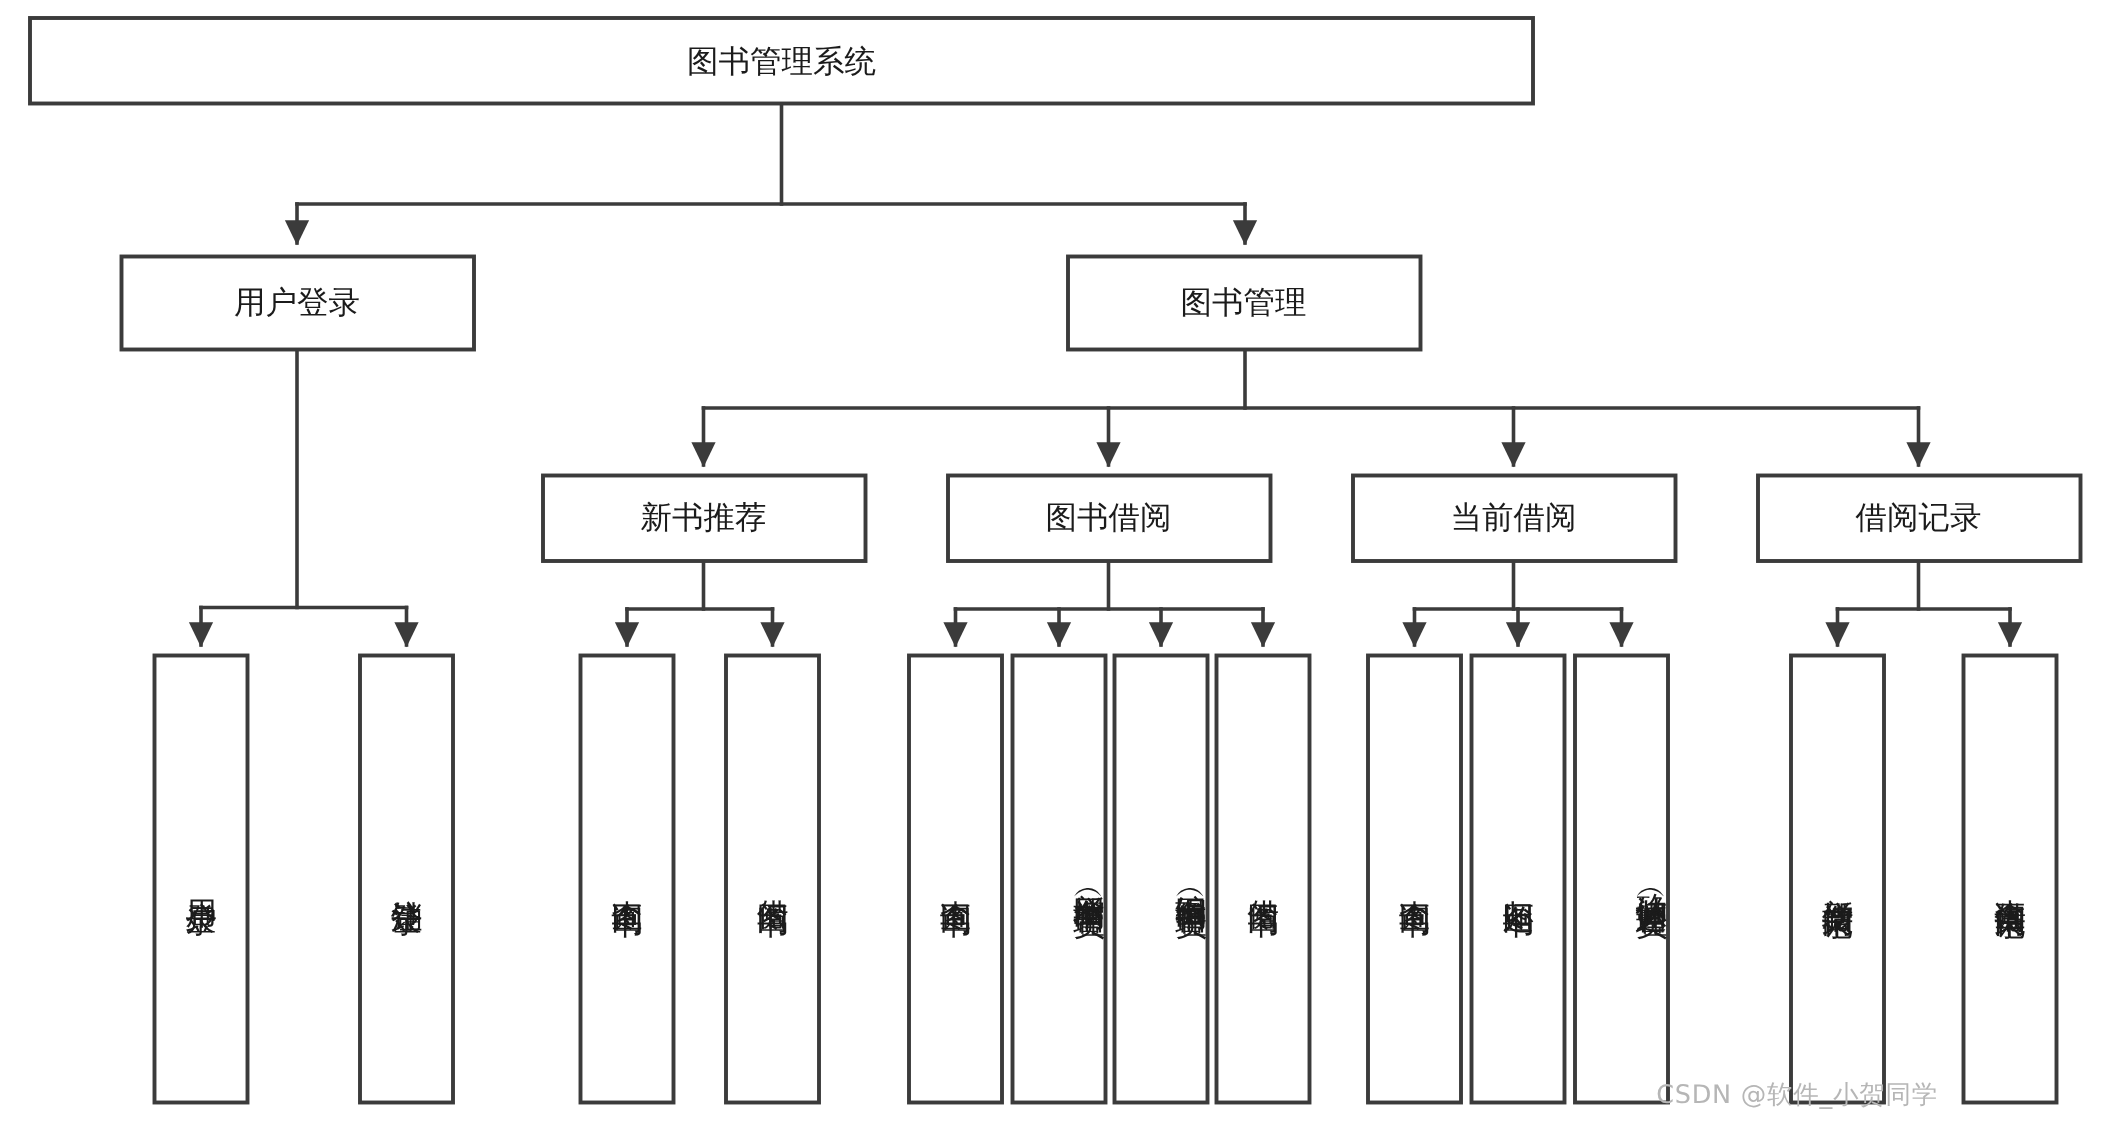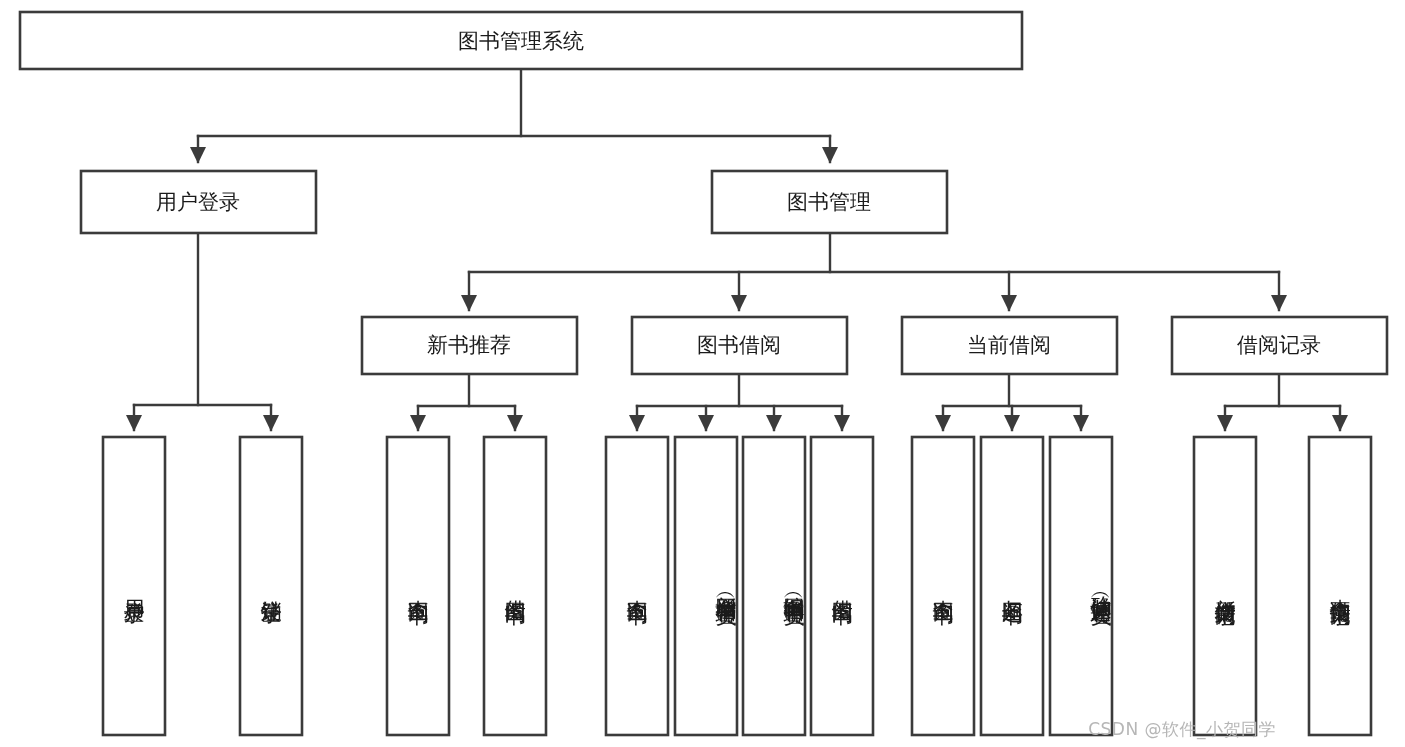--- a/index.html
+++ b/index.html
@@ -55,21 +55,21 @@
     font-family: "DejaVu Sans", "Liberation Sans", sans-serif;
     font-size: 21px;
     color: #1b1b1b;
     line-height: 1.06;
     letter-spacing: 1.5px;
     white-space: nowrap;
     pointer-events: none;
   }
   .watermark {
     position: absolute;
-    right: 24px;
+    right: 8px;
     bottom: 6px;
     font-family: "DejaVu Sans", "Liberation Sans", sans-serif;
     font-size: 17px;
     color: #b6b6b6;
     letter-spacing: 0.5px;
     white-space: nowrap;
     margin-left: 24px;
   }
 </style>
 </head>

